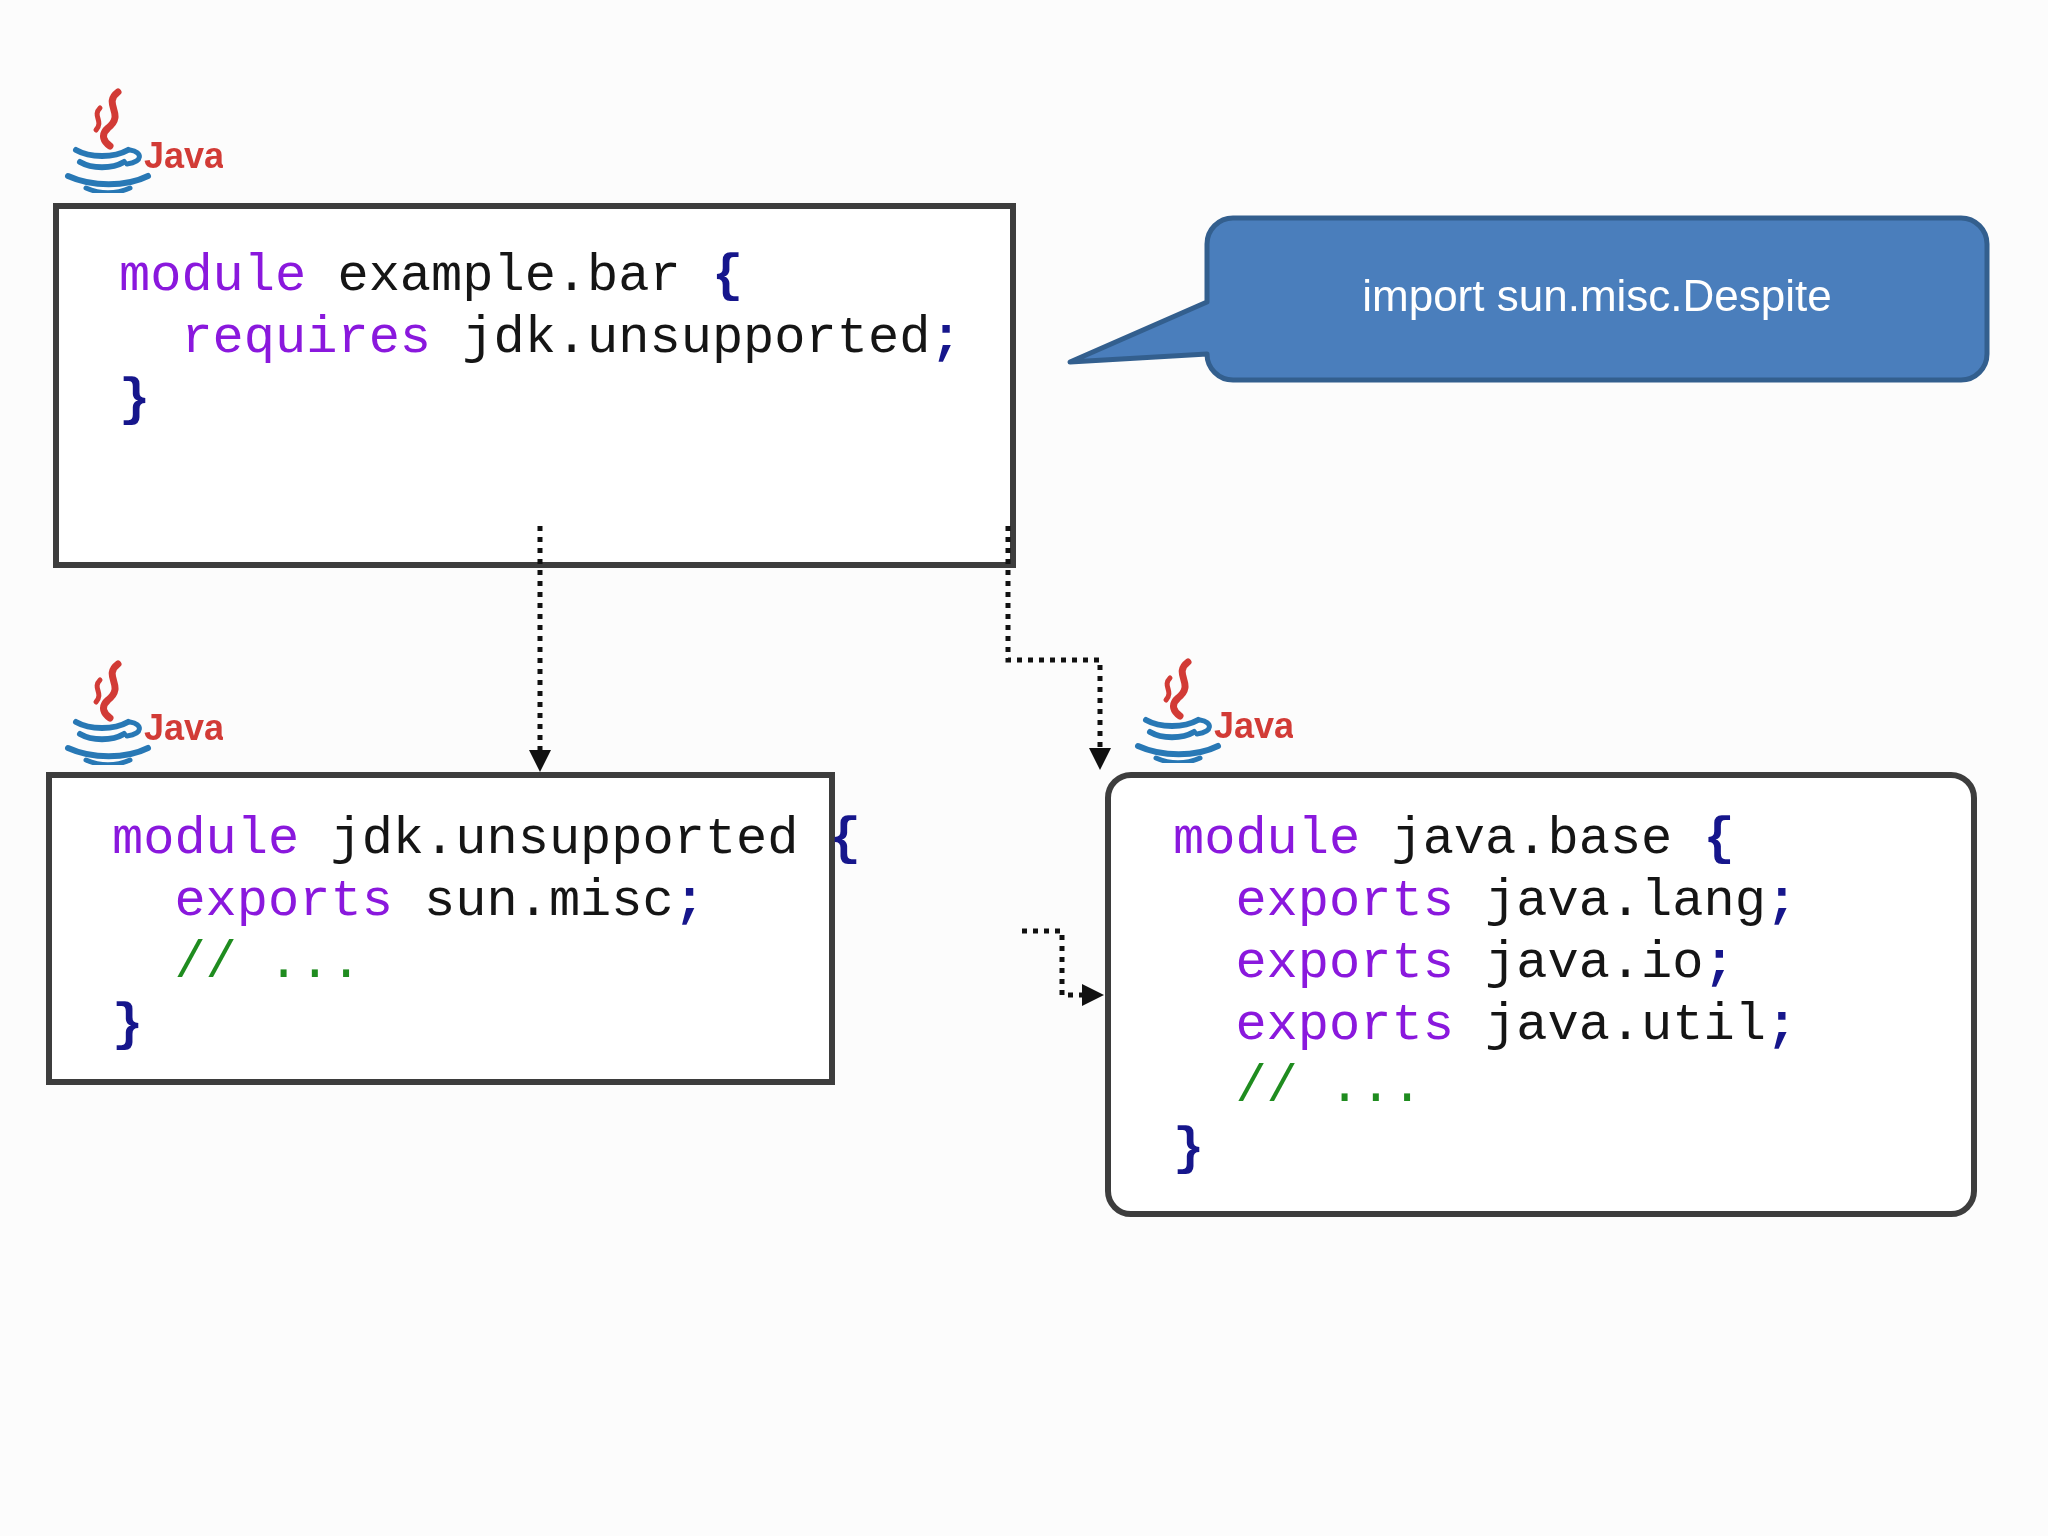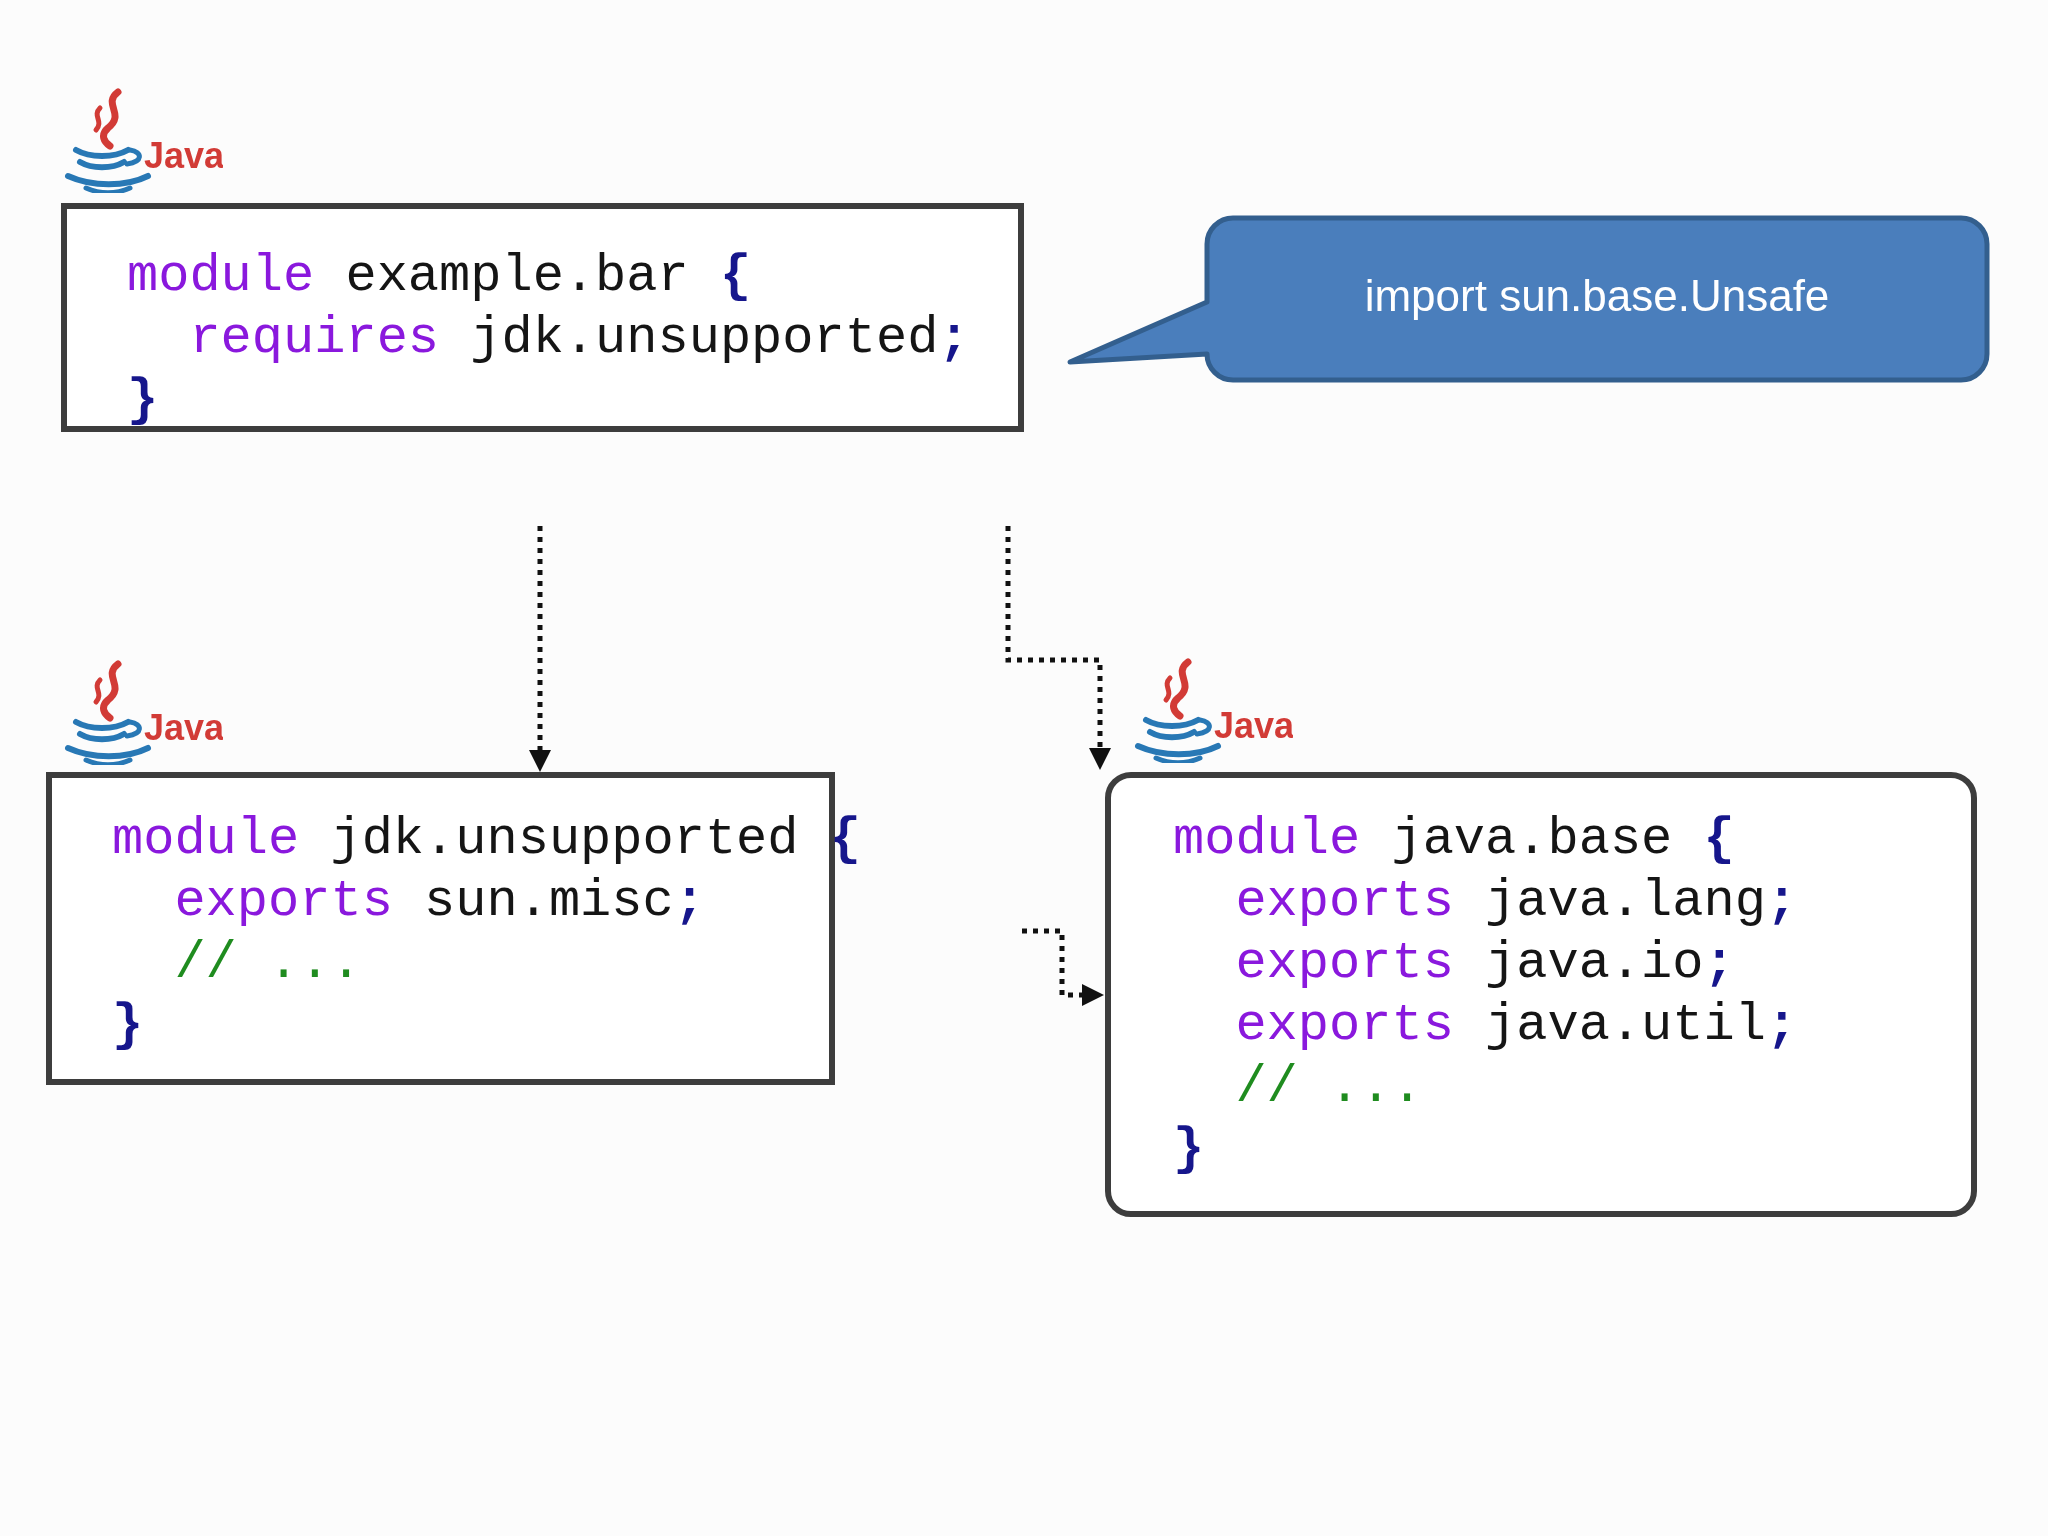--- a/index.html
+++ b/index.html
@@ -74,36 +74,36 @@
       <path d="M42,20 C34,28 46,33 38,42" style="stroke:var(--java-red);" stroke-width="5"></path>
       <path d="M18,62 C32,70 56,70 70,62" style="stroke:var(--java-blue);" stroke-width="6"></path>
       <path d="M72,62 C85,64 85,74 69,76" style="stroke:var(--java-blue);" stroke-width="5"></path>
       <path d="M22,74 C34,81 54,81 66,74" style="stroke:var(--java-blue);" stroke-width="6"></path>
       <path d="M10,88 C34,99 68,99 90,88" style="stroke:var(--java-blue);" stroke-width="6"></path>
       <path d="M28,100 C42,106 58,106 72,100" style="stroke:var(--java-blue);" stroke-width="5"></path>
     </g>
     <text x="86" y="80" font-size="36" font-weight="bold" style="fill:var(--java-red); font-family:'Liberation Sans',sans-serif;">Java</text>
   </svg>
 
-  <div class="code-box" style="left:61px; top:203px; width:963px; height:229px;">
+  <div class="code-box" style="left:53px; top:203px; width:963px; height:365px;">
     <div class="code" style="padding:37px 0 0 60px;"><div class="line"><span class="tok-kw">module</span><span class="tok-id"> example.bar </span><span class="tok-brace">{</span></div><div class="line"><span class="tok-kw">  requires</span><span class="tok-id"> jdk.unsupported</span><span class="tok-brace">;</span></div><div class="line"><span class="tok-brace">}</span></div></div>
   </div>
 
   <div class="code-box" style="left:46px; top:772px; width:789px; height:313px;">
     <div class="code" style="padding:31px 0 0 60px;"><div class="line"><span class="tok-kw">module</span><span class="tok-id"> jdk.unsupported </span><span class="tok-brace">{</span></div><div class="line"><span class="tok-kw">  exports</span><span class="tok-id"> sun.misc</span><span class="tok-brace">;</span></div><div class="line"><span class="tok-cmt">  // ...</span></div><div class="line"><span class="tok-brace">}</span></div></div>
   </div>
 
   <div class="code-box" style="left:1105px; top:772px; width:872px; height:445px;border-radius:26px;">
     <div class="code" style="padding:31px 0 0 62px;"><div class="line"><span class="tok-kw">module</span><span class="tok-id"> java.base </span><span class="tok-brace">{</span></div><div class="line"><span class="tok-kw">  exports</span><span class="tok-id"> java.lang</span><span class="tok-brace">;</span></div><div class="line"><span class="tok-kw">  exports</span><span class="tok-id"> java.io</span><span class="tok-brace">;</span></div><div class="line"><span class="tok-kw">  exports</span><span class="tok-id"> java.util</span><span class="tok-brace">;</span></div><div class="line"><span class="tok-cmt">  // ...</span></div><div class="line"><span class="tok-brace">}</span></div></div>
   </div>
 
   <svg class="bubble-svg" viewBox="0 0 935 185">
     <path d="M171,6 H899 A26,26 0 0 1 925,32 V142 A26,26 0 0 1 899,168 H171 A26,26 0 0 1 145,142 L8,150 L145,90 V32 A26,26 0 0 1 171,6 Z" style="fill:var(--bubble-fill); stroke:var(--bubble-border); stroke-width:5; stroke-linejoin:round;"></path>
   </svg>
-  <div class="bubble-label">import sun.base.Unsafe</div>
+  <div class="bubble-label">import sun.misc.Despite</div>
 
   <svg class="arrows" viewBox="0 0 2048 1536">
     <g style="stroke:var(--arrow);" stroke-width="5" fill="none" stroke-dasharray="5 6">
       <path d="M540,526 V752"></path>
       <path d="M1008,526 V660 H1100 V750"></path>
       <path d="M1022,931 H1062 V995 H1082"></path>
     </g>
     <g style="fill:var(--arrow);" stroke="none">
       <polygon points="529,750 551,750 540,772"></polygon>
       <polygon points="1089,748 1111,748 1100,770"></polygon>

